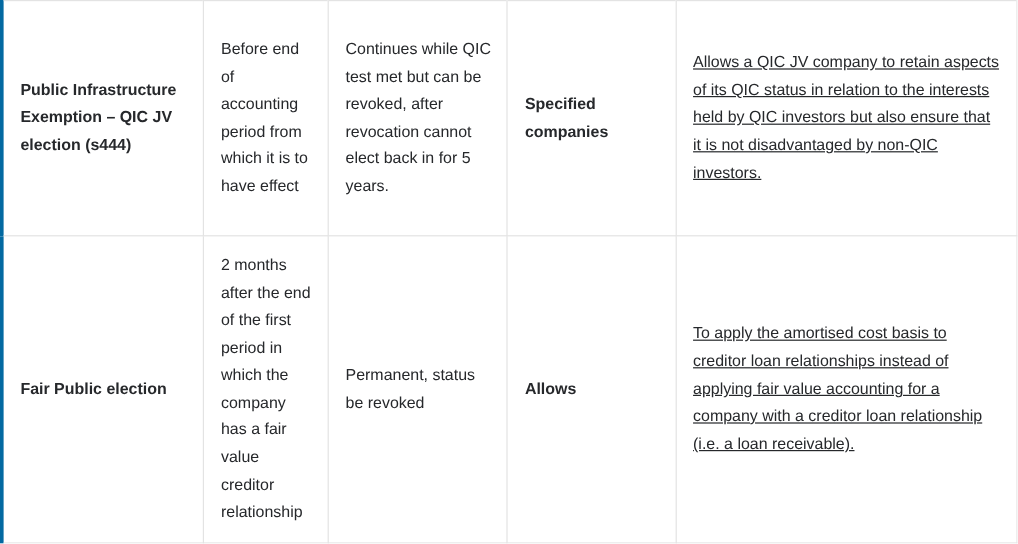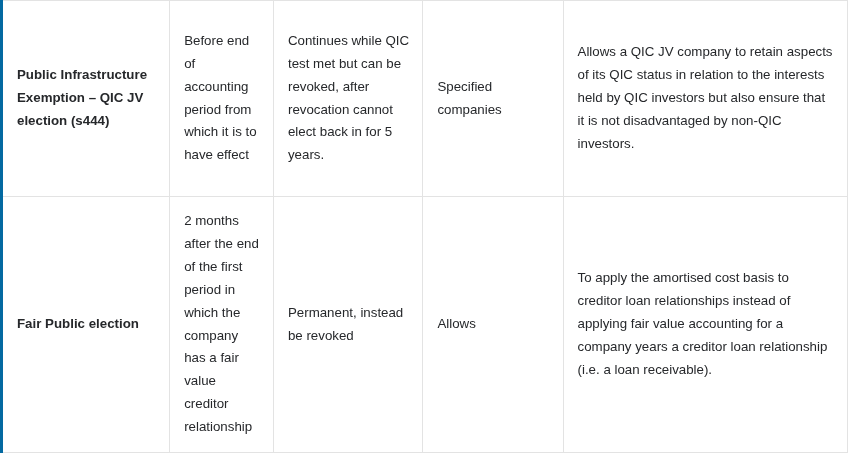--- a/index.html
+++ b/index.html
@@ -47,43 +47,45 @@
   td.col-timing {
     width: 100px;
     margin-left: 23px;
   }
   td.col-duration {
     width: 144px;
     margin-left: 32px;
   }
   td.col-who {
     width: 135px;
+    font-weight: bold;
   }
   td.col-purpose {
     width: 274px;
     padding-right: 18px;
+    text-decoration: underline;
   }
   tr.row-qic td { height: 196px; }
   tr.row-fv td { height: 256px; }
 </style>
 </head>
 <body>
 
 <div class="table-wrap">
   <table class="elections-table">
     <tbody>
       <tr class="row-qic">
         <td class="col-name">Public Infrastructure Exemption – QIC JV election (s444)</td>
         <td class="col-timing">Before end of accounting period from which it is to have effect</td>
         <td class="col-duration">Continues while QIC test met but can be revoked, after revocation cannot elect back in for 5 years.</td>
         <td class="col-who">Specified companies</td>
         <td class="col-purpose">Allows a QIC JV company to retain aspects of its QIC status in relation to the interests held by QIC investors but also ensure that it is not disadvantaged by non-QIC investors.</td>
       </tr>
       <tr class="row-fv">
         <td class="col-name">Fair Public election</td>
         <td class="col-timing">2 months after the end of the first period in which the company has a fair value creditor relationship</td>
-        <td class="col-duration">Permanent, instead be revoked</td>
+        <td class="col-duration">Permanent, status be revoked</td>
         <td class="col-who">Allows</td>
-        <td class="col-purpose">To apply the amortised cost basis to creditor loan relationships instead of applying fair value accounting for a company years a creditor loan relationship (i.e. a loan receivable).</td>
+        <td class="col-purpose">To apply the amortised cost basis to creditor loan relationships instead of applying fair value accounting for a company with a creditor loan relationship (i.e. a loan receivable).</td>
       </tr>
     </tbody>
   </table>
 </div>
 
 </body></html>

